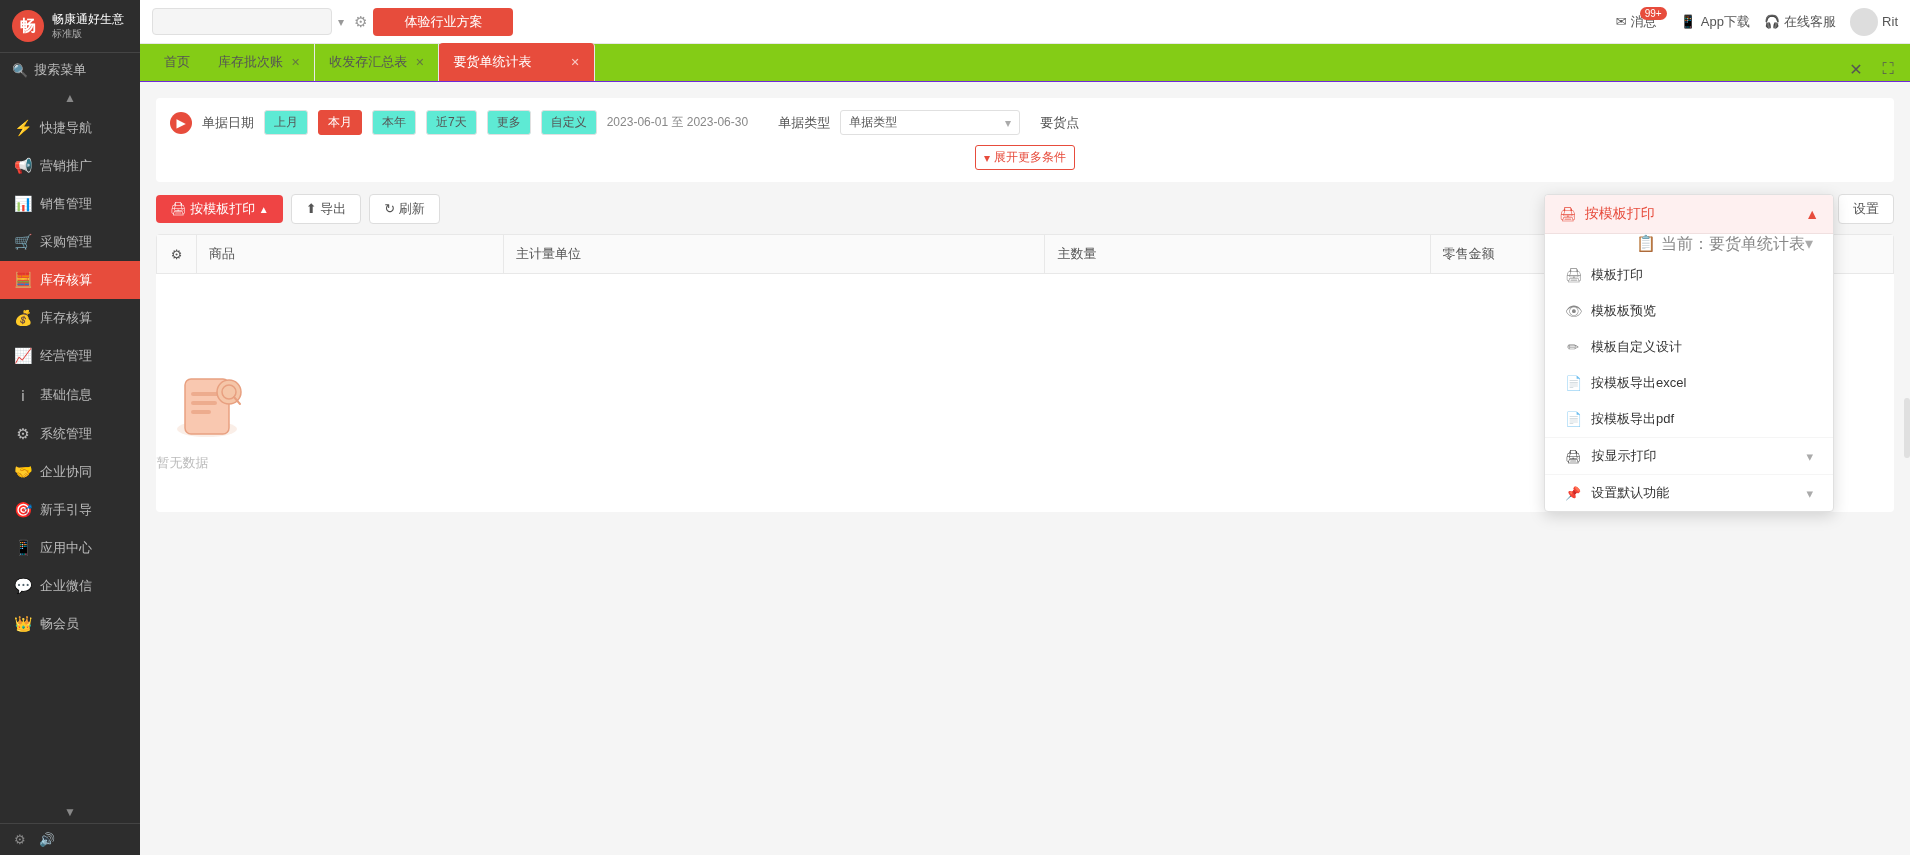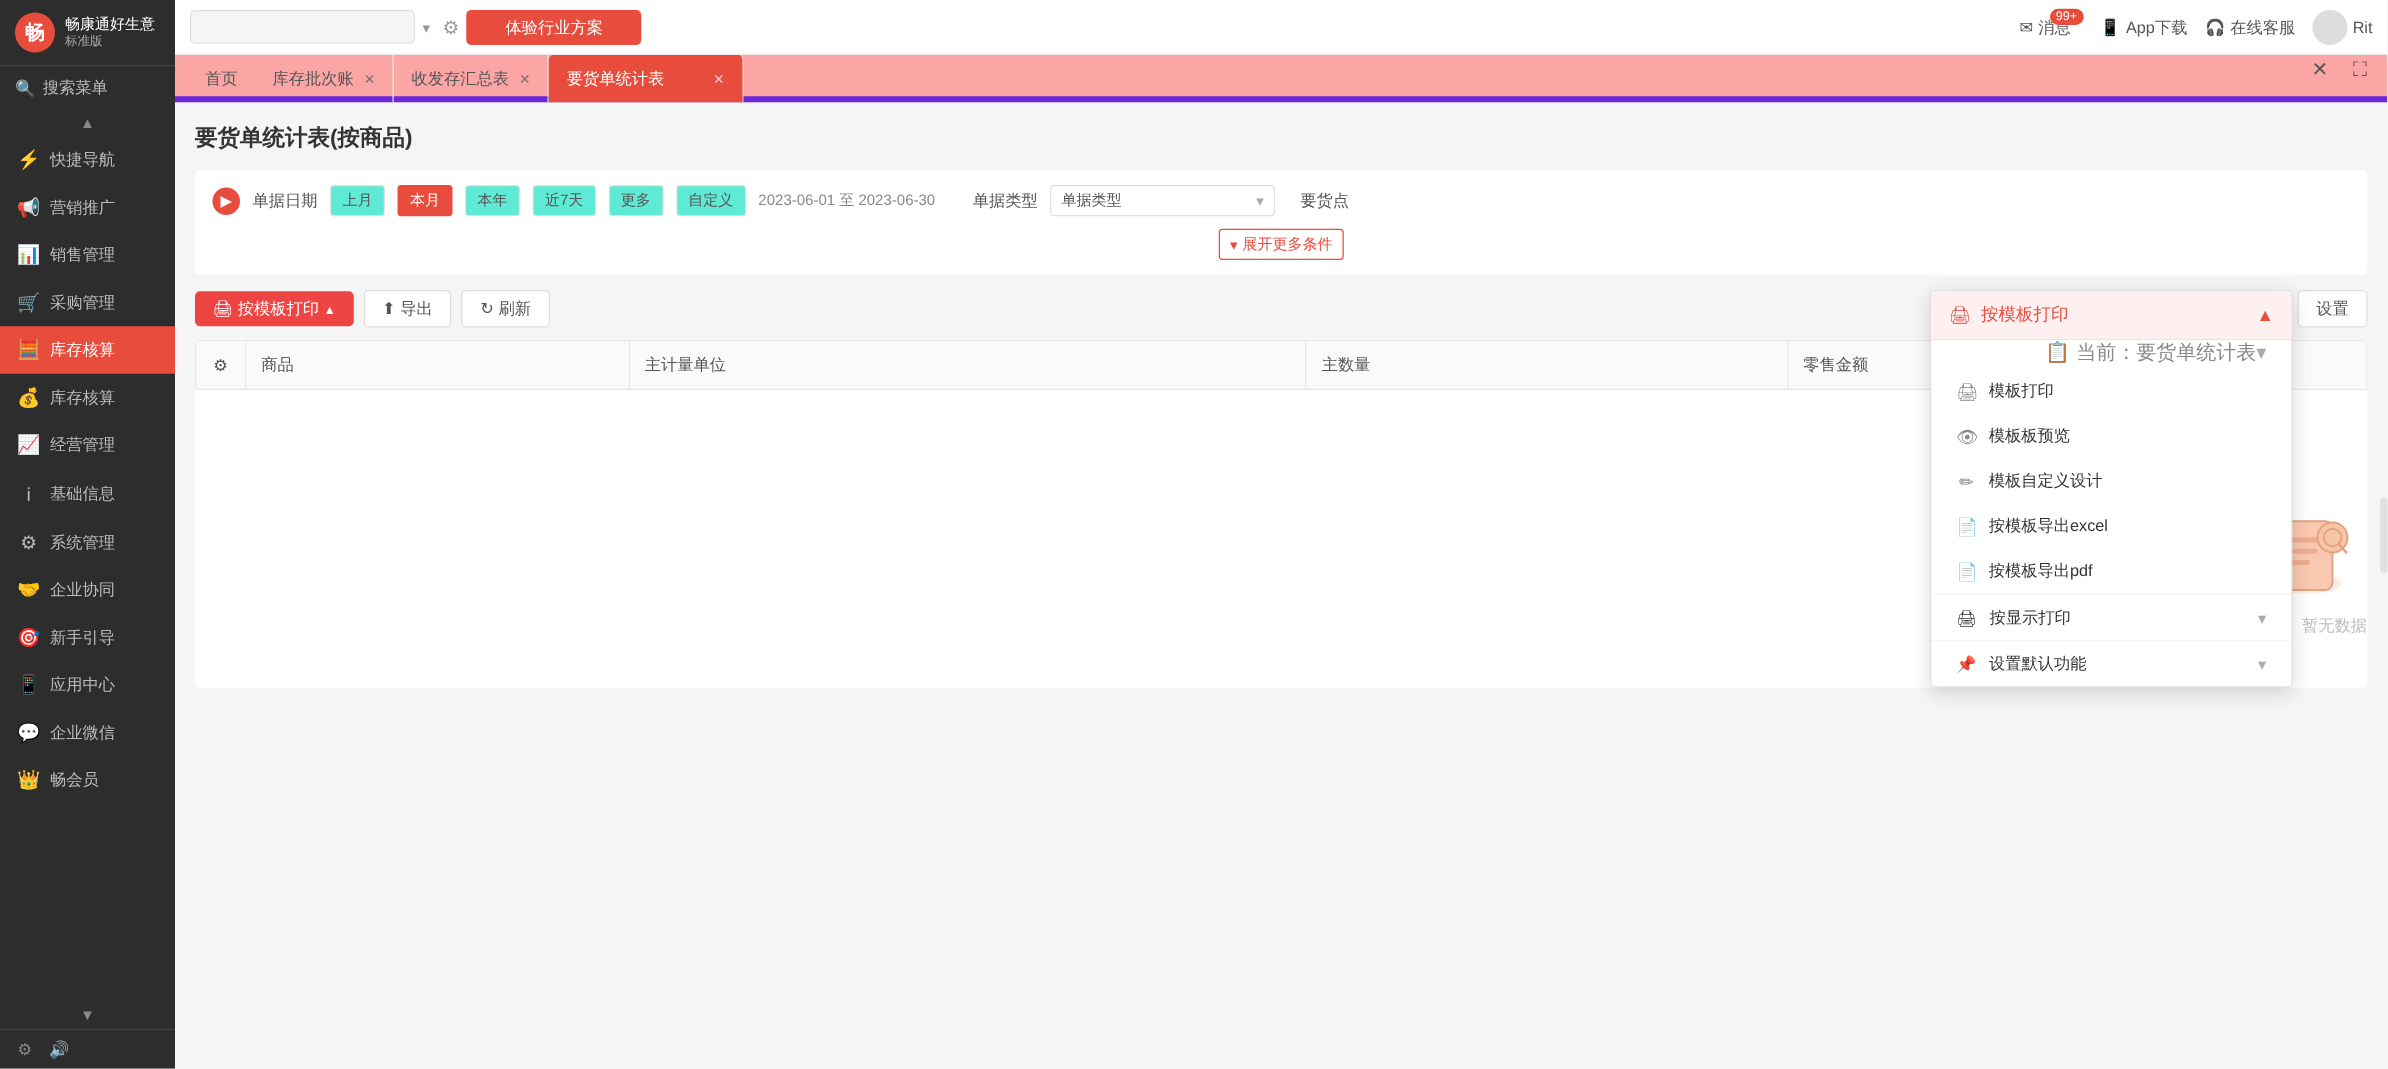--- a/index.html
+++ b/index.html
@@ -145,24 +145,24 @@
       width: 28px;
       height: 28px;
       border-radius: 50%;
       background: #ddd;
       display: inline-block;
     }
     .username { color: #555; font-size: 13px; }
 
     
     .tabs-bar {
-      background: #fca5a5;
-      display: flex;
-      align-items: flex-start;
-      border-bottom: 5px solid #6d28d9;
+      background: #84cc16;
+      display: flex;
+      align-items: flex-end;
+      border-bottom: 1px solid #6d28d9;
       padding: 0 10px;
       height: 38px;
       gap: 0;
     }
     .tab-item {
       display: flex;
       align-items: center;
       gap: 6px;
       padding: 0 14px;
       height: 38px;
@@ -385,21 +385,21 @@
       padding: 10px 12px;
       font-size: 13px;
       color: #333;
     }
     .data-table .settings-col { width: 40px; text-align: center; }
 
     
     .empty-state {
       display: flex;
       flex-direction: column;
-      align-items: flex-end;
+      align-items: flex-start;
       justify-content: center;
       padding: 80px 0 40px 0;
       color: #bbb;
     }
     .empty-scroll-svg {
       width: 100px;
       height: 100px;
     }
 
     
@@ -550,21 +550,20 @@
       <span class="tab-close">✕</span>
     </div>
     <div class="tabs-right">
       <div class="tabs-right-btn">✕</div>
       <div class="tabs-right-btn">⛶</div>
     </div>
   </div>
 
   <div class="content">
 
-    <div class="page-title">要货单统计表(按商品)</div>
 
     <div class="filter-bar">
       <div class="filter-row">
         <div class="filter-red-arrow">▶</div>
         <span class="filter-label">单据日期</span>
         <button class="date-btn">上月</button>
         <button class="date-btn active">本月</button>
         <button class="date-btn">本年</button>
         <button class="date-btn">近7天</button>
         <button class="date-btn">更多</button>

